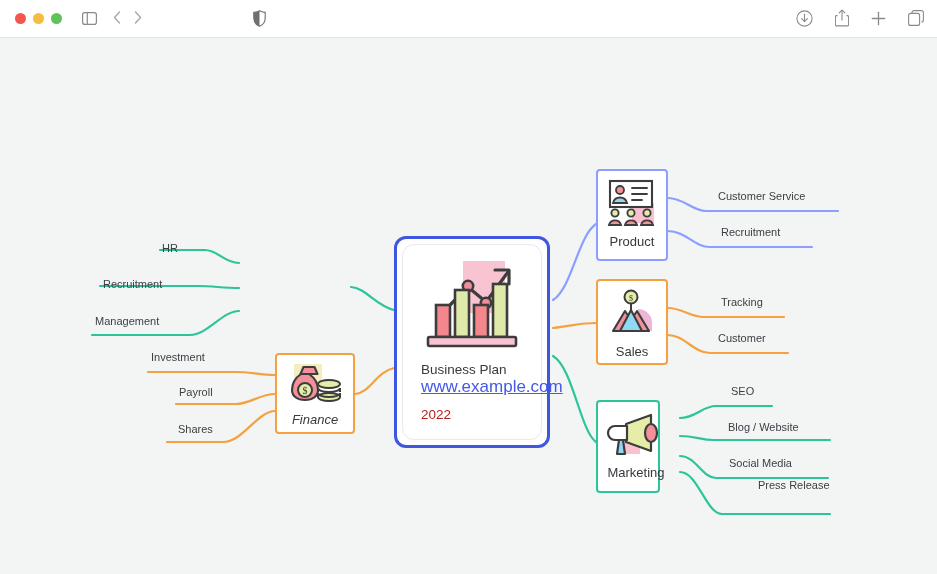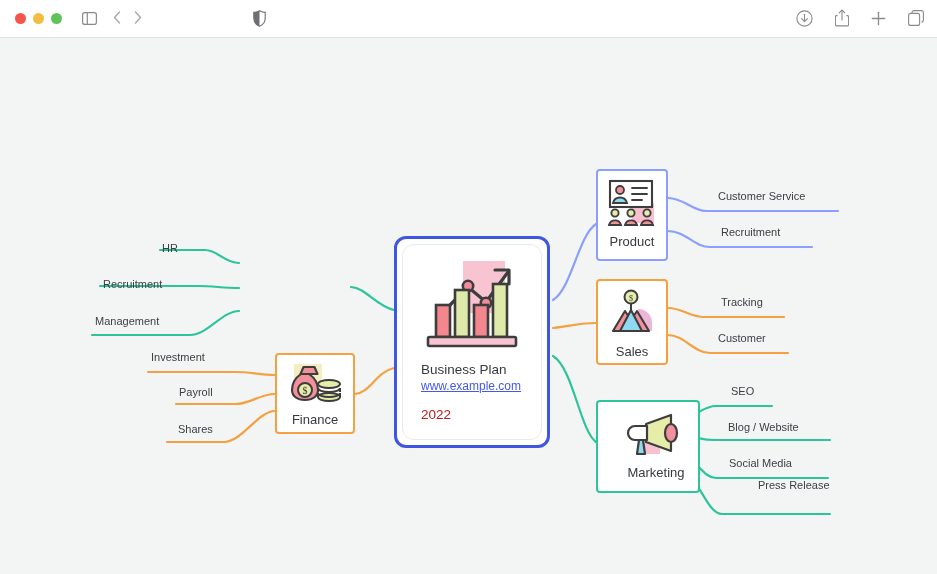--- a/index.html
+++ b/index.html
@@ -87,21 +87,21 @@
     background: #fff;
     border: 1px solid #e9e9ee;
     border-radius: 12px;
     display: flex; flex-direction: column; align-items: flex-start;
     padding: 10px 0 0 0;
   }
   .central-icon { width: 100%; display: flex; justify-content: center; }
   .central-text { padding-left: 18px; margin-top: 8px; }
   .central-title { font-size: 13.5px; color: #36393d; line-height: 17px; }
   .central-link {
-    font-size: 12px; color: #4459e8; text-decoration: underline;
+    font-size: 17px; color: #4459e8; text-decoration: underline;
     line-height: 17px; display: block;
   }
   .central-year { font-size: 13.5px; color: #b91c1c; margin-top: 12px; }
 
   
   .blabel {
     position: absolute;
     font-size: 11px;
     color: #3b3e43;
     white-space: nowrap;
@@ -257,21 +257,21 @@
           <text x="17" y="32" font-size="10" font-family="'Liberation Serif', serif" text-anchor="middle" fill="#3d3d3d">$</text>
 
           <g stroke="#3d3d3d" stroke-width="2" fill="#e6eda8">
             <ellipse cx="41" cy="35" rx="11" ry="4"></ellipse>
             <path d="M30 35 v-4 a11 4 0 0 0 22 0 v4"></path>
             <path d="M30 30 v-4 a11 4 0 0 0 22 0 v4"></path>
             <ellipse cx="41" cy="22" rx="11" ry="4"></ellipse>
           </g>
         </svg>
       </div>
-      <div class="node-label" style="margin-top:6px;">Finance</div>
+      <div class="node-label" style="margin-top:6px;font-style:italic;">Finance</div>
     </div>
 
     <div class="node" style="left:596px; top:131px; width:72px; height:92px; border:2px solid #8c9eff;">
       <div class="icon-wrap" style="margin-top:8px;">
         <svg width="56" height="50" viewBox="0 0 56 50">
           <rect x="28" y="24" width="22" height="20" fill="#f9c0cf"></rect>
 
           <rect x="6" y="2" width="42" height="26" fill="#ffffff" stroke="#3d3d3d" stroke-width="2.1"></rect>
           <circle cx="16" cy="11" r="4" fill="#f2909c" stroke="#3d3d3d" stroke-width="1.8"></circle>
           <path d="M9 24 a7.2 7.2 0 0 1 14 0 z" fill="#8fd9f2" stroke="#3d3d3d" stroke-width="1.8"></path>
@@ -301,21 +301,21 @@
           <circle cx="27" cy="8" r="6.5" fill="#e6eda8" stroke="#3d3d3d" stroke-width="2"></circle>
           <text x="27" y="11.5" font-size="8" font-family="'Liberation Serif', serif" text-anchor="middle" fill="#3d3d3d">$</text>
           <line x1="27" y1="15" x2="27" y2="22" stroke="#3d3d3d" stroke-width="2"></line>
           <path d="M9 42 L21 22 L27 31 L33 22 L45 42 z" fill="#f2909c" stroke="#3d3d3d" stroke-width="2.1" stroke-linejoin="round"></path>
           <path d="M16 42 L27 21 L38 42 z" fill="#8fd9f2" stroke="#3d3d3d" stroke-width="2.1" stroke-linejoin="round"></path>
         </svg>
       </div>
       <div class="node-label" style="margin-top:7px;">Sales</div>
     </div>
 
-    <div class="node" style="left:596px; top:362px; width:104px; height:93px; border:2px solid #2ec49a;padding-left:16px;">
+    <div class="node" style="left:596px; top:362px; width:64px; height:93px; border:2px solid #2ec49a;padding-left:16px;">
       <div class="icon-wrap" style="margin-top:10px;">
         <svg width="62" height="48" viewBox="0 0 62 48">
           <path d="M13 26 h22 v16 h-22 z" fill="#f9c0cf"></path>
 
           <path d="M21 12 L46 3 L46 39 L21 30 z" fill="#e6eda8" stroke="#3d3d3d" stroke-width="2.2" stroke-linejoin="round"></path>
           <ellipse cx="46" cy="21" rx="6" ry="9" fill="#f2909c" stroke="#3d3d3d" stroke-width="2.2"></ellipse>
 
           <path d="M10 14 h12 v14 h-12 a7 7 0 0 1 0 -14 z" fill="#ffffff" stroke="#3d3d3d" stroke-width="2.2" stroke-linejoin="round"></path>
           <path d="M14 28 L12 42 h8 L18 28 z" fill="#8fd9f2" stroke="#3d3d3d" stroke-width="2.2" stroke-linejoin="round"></path>
         </svg>

